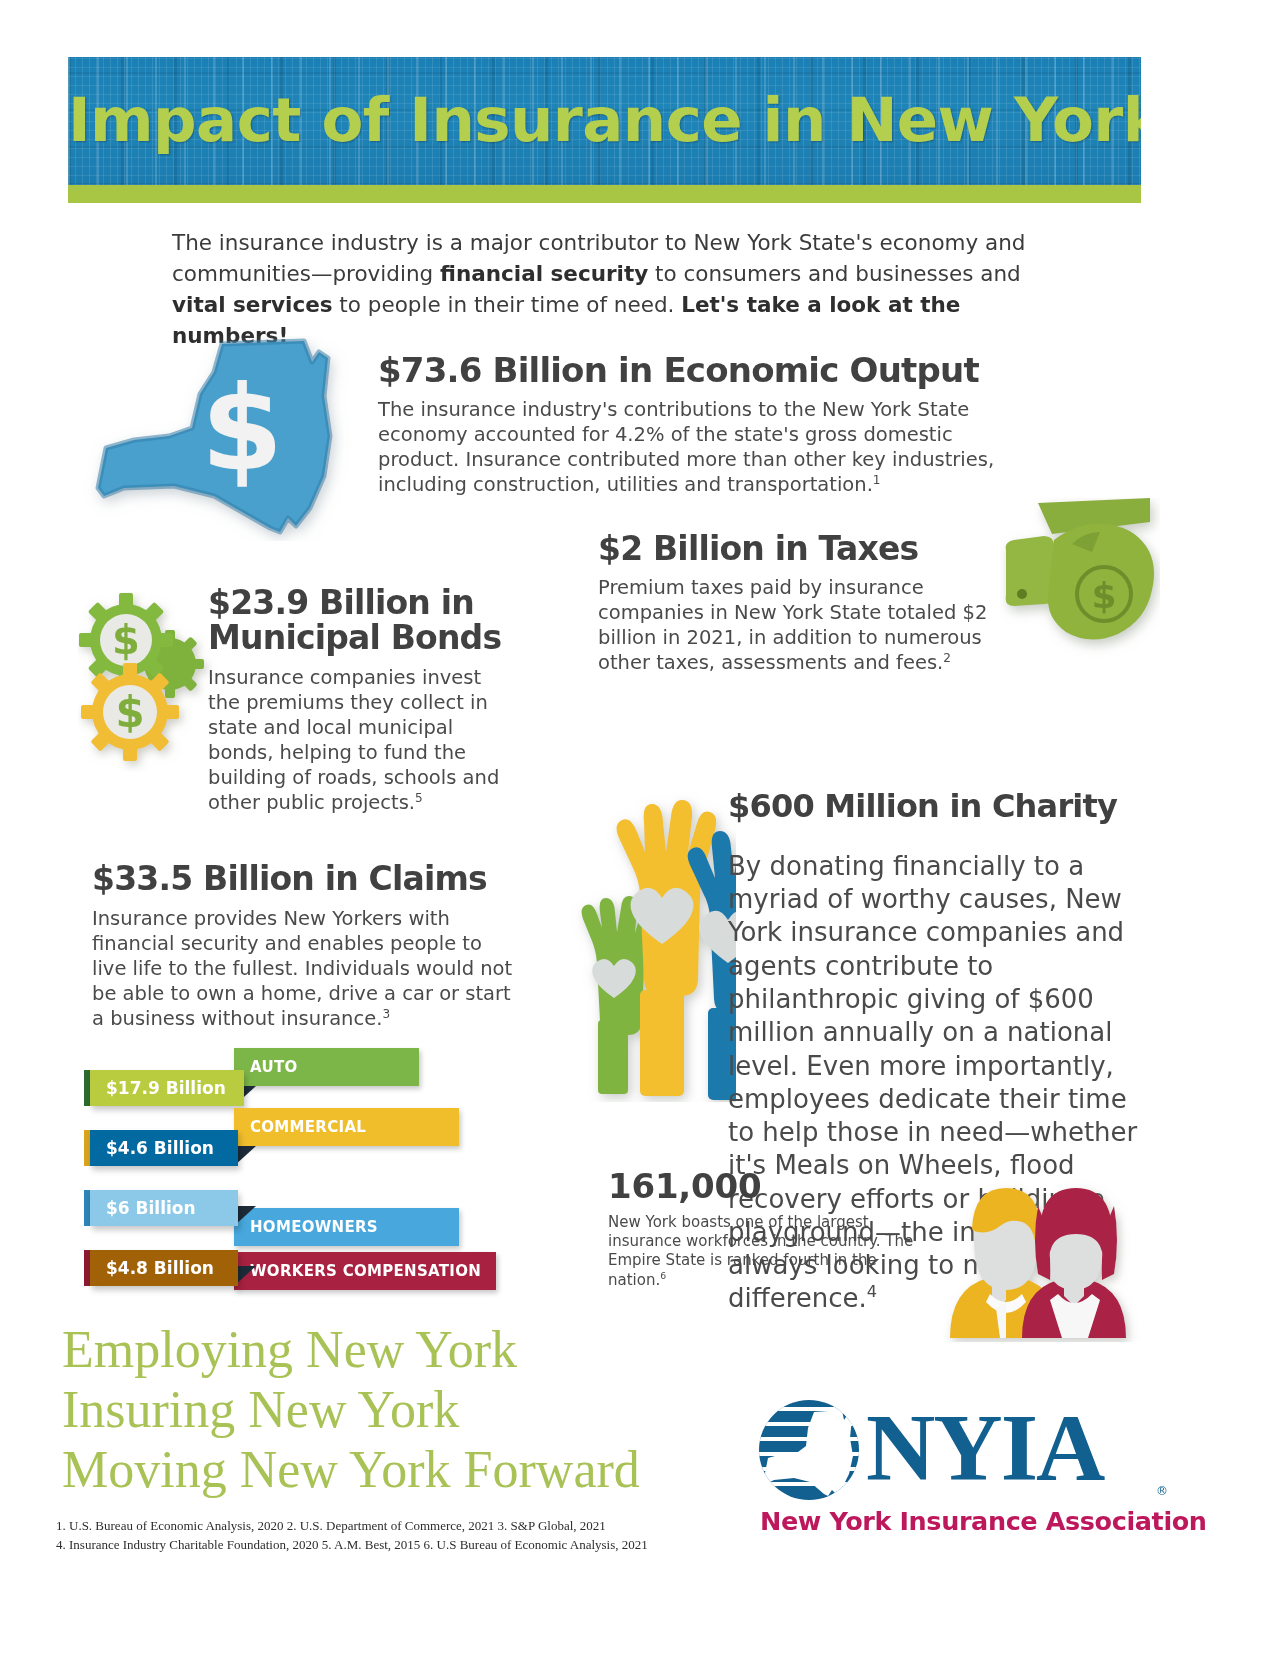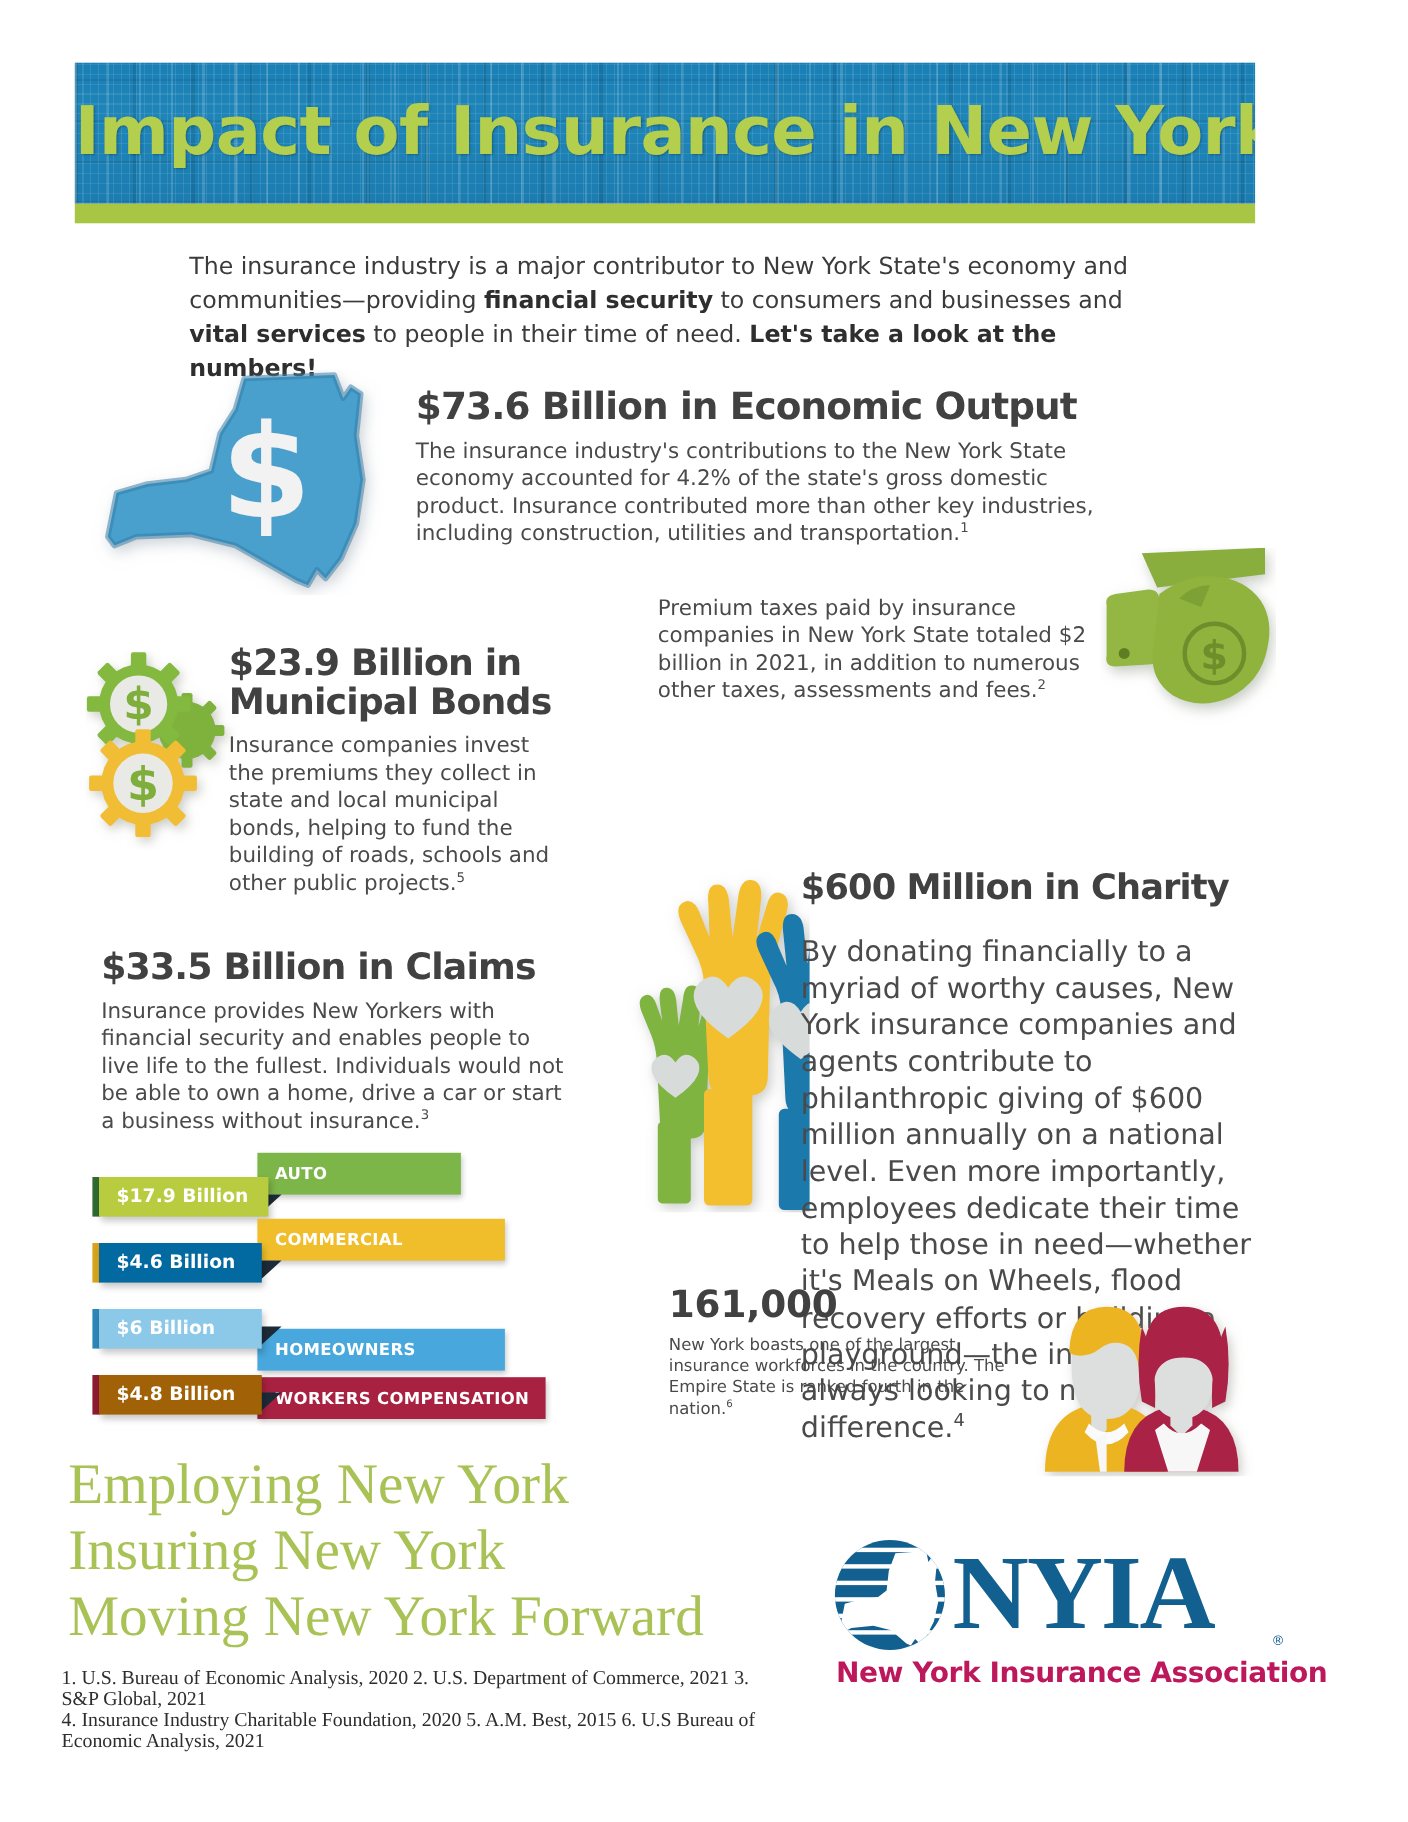--- a/index.html
+++ b/index.html
@@ -125,21 +125,21 @@
   .tagline {
     position: absolute; left: 62px; top: 1320px; width: 700px;
     font-family: "Liberation Serif", serif;
     color: #a9c255; font-size: 52px; line-height: 60px;
   }
 
   
   .footnotes {
     position: absolute; left: 56px; top: 1516px; width: 660px;
     font-family: "Liberation Serif", serif;
-    font-size: 18px; line-height: 19px; color: #2d2d2d;
+    font-size: 13px; line-height: 19px; color: #2d2d2d;
   }
 
   
   .logo { position: absolute; left: 748px; top: 1398px; width: 430px; height: 190px; }
   .logo-word {
     position: absolute; left: 118px; top: 2px;
     font-family: "Liberation Serif", serif; font-weight: bold;
     font-size: 96px; color: #12608f; letter-spacing: -2px; line-height: 1;
   }
   .logo-sub {
@@ -203,20 +203,21 @@
         <circle cx="22" cy="96" r="5" fill="#5f7d22"></circle>
         <path d="M54 42 Q78 24 104 26 Q132 28 146 48 Q158 66 152 92 Q146 122 118 136 Q90 148 66 134 Q46 120 48 96 Z" fill="#8fb33e"></path>
         <path d="M72 46 Q84 34 100 34 Q96 44 92 54 Z" fill="#7ea134"></path>
         <circle cx="104" cy="96" r="27" fill="none" stroke="#6d8e2c" stroke-width="4"></circle>
         <text x="104" y="110" font-family="DejaVu Sans, sans-serif" font-size="36" font-weight="bold" fill="#6d8e2c" text-anchor="middle">$</text>
       </g>
     </svg>
   </div>
 
   <div class="sec-tax">
+    <div class="h-big">$2 Billion in Taxes</div>
     <div class="body-text"><span>Premium taxes paid by insurance companies in New York State totaled $2 billion in 2021, in addition to numerous other taxes, assessments and fees.</span><sup>2</sup></div>
   </div>
 
   <div class="gears">
     <svg width="140" height="180" viewBox="0 0 140 180">
       <defs>
         <filter id="sh3" x="-30%" y="-30%" width="170%" height="170%">
           <feDropShadow dx="3" dy="4" stdDeviation="5" flood-color="#9a9a8d" flood-opacity="0.5"></feDropShadow>
         </filter>
         <g id="gearteeth">

